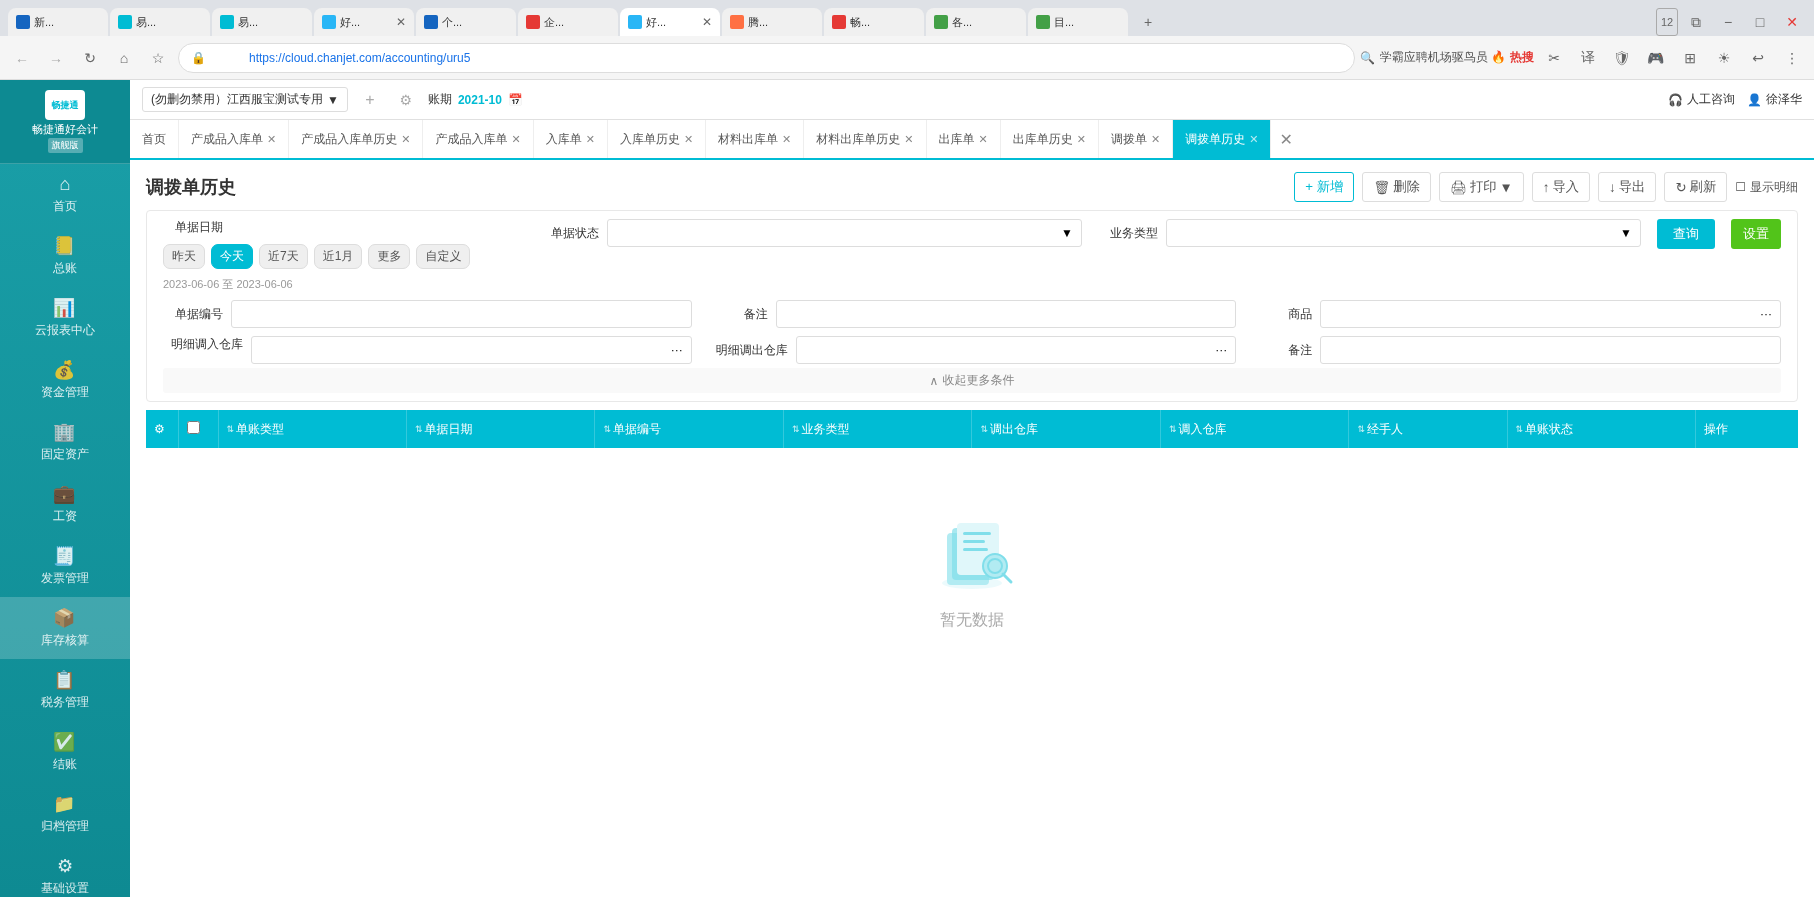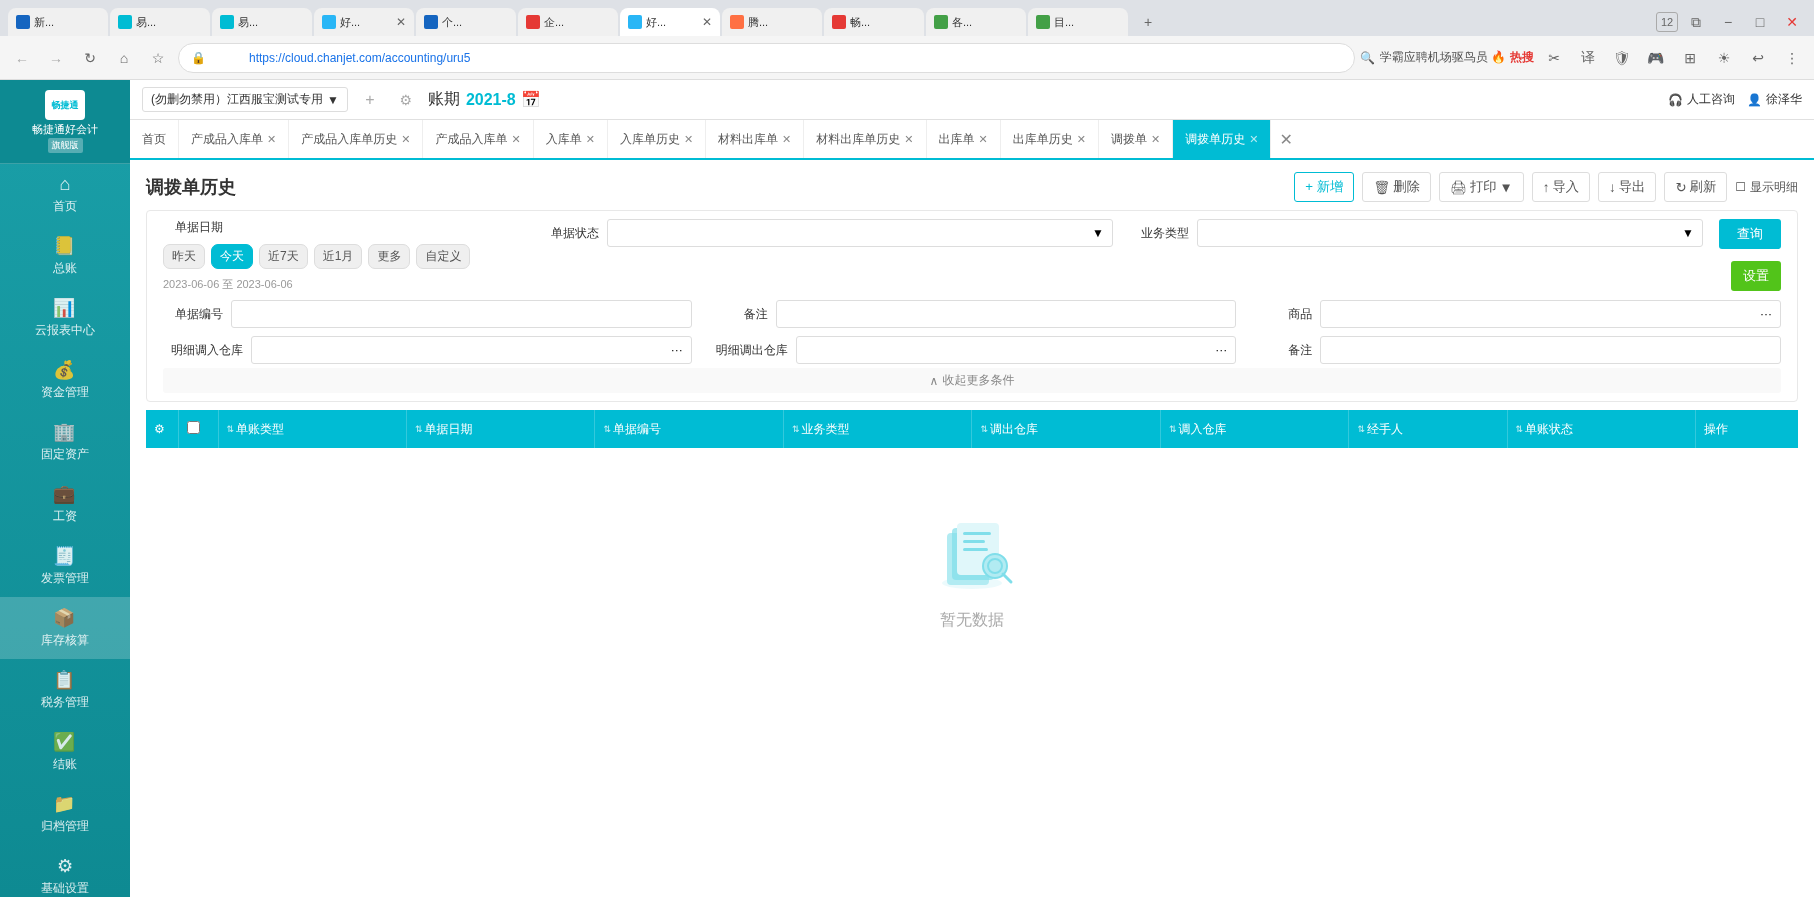--- a/index.html
+++ b/index.html
@@ -147,21 +147,21 @@
       border-bottom: 1px solid #e0e0e0;
       flex-shrink: 0;
     }
     .company-select {
       display: flex; align-items: center; gap: 4px;
       font-size: 12px; color: #333; cursor: pointer;
       border: 1px solid #ddd; padding: 3px 8px; border-radius: 3px;
     }
     .period-selector {
       display: flex; align-items: center; gap: 6px;
-      font-size: 16px; color: #333; margin-left: auto;
+      font-size: 12px; color: #333; margin-left: auto;
     }
     .top-bar-actions {
       display: flex; align-items: center; gap: 12px;
       font-size: 12px; color: #333;
     }
     .user-info { display: flex; align-items: center; gap: 4px; cursor: pointer; }
 
     
     .tab-bar {
       background: #fff;
@@ -286,21 +286,21 @@
       padding: 6px 16px; border-radius: 3px; cursor: pointer;
       font-size: 13px;
     }
     .settings-btn {
       background: #52c41a; color: #fff; border: none;
       padding: 6px 12px; border-radius: 3px; cursor: pointer;
       font-size: 13px;
       margin-left: 12px;
     }
     .filter-actions {
-      display: flex; flex-direction: column; gap: 12px;
+      display: flex; gap: 4px;
       flex-shrink: 0;
     }
 
     
     .table-container {
       margin: 0 16px;
     }
     .data-table {
       width: 100%;
       border-collapse: collapse;
@@ -384,21 +384,21 @@
   <div class="browser-tab">
     <div class="tab-favicon" style="background:#43a047;"></div>
     <span>各...</span>
   </div>
   <div class="browser-tab">
     <div class="tab-favicon" style="background:#43a047;"></div>
     <span>目...</span>
   </div>
   <div class="nav-btn" style="margin-left:4px;">+</div>
   <div style="margin-left:auto;display:flex;align-items:center;gap:4px;">
-    <div class="nav-btn" style="border:1px solid #aaa;border-radius:3px;font-size:11px;width:22px;height:20px;">12</div>
+    <div class="nav-btn" style="border:1px solid #aaa;border-radius:3px;font-size:11px;width:22px;height:28px;">12</div>
     <div class="nav-btn">⧉</div>
     <div class="nav-btn">−</div>
     <div class="nav-btn">□</div>
     <div class="nav-btn" style="color:#e53935;">✕</div>
   </div>
 </div>
 
 <div class="browser-toolbar">
   <div class="nav-btn" style="color:#aaa;">←</div>
   <div class="nav-btn" style="color:#aaa;">→</div>
@@ -491,21 +491,21 @@
 
     <div class="top-bar">
       <div class="company-select">
         <span>(勿删勿禁用）江西服宝测试专用</span>
         <span>▼</span>
       </div>
       <div class="nav-btn" style="font-size:16px;color:#aaa;">+</div>
       <div class="nav-btn" style="font-size:14px;color:#aaa;">⚙</div>
       <div class="period-selector">
         <span>账期</span>
-        <span style="color:#00bcd4;font-weight:bold;">2021-8</span>
+        <span style="color:#00bcd4;font-weight:bold;">2021-10</span>
         <span>📅</span>
       </div>
       <div style="flex:1;"></div>
       <div class="top-bar-actions">
         <div class="user-info">
           <span>🎧</span>
           <span>人工咨询</span>
         </div>
         <div class="user-info">
           <span>👤</span>
@@ -646,21 +646,21 @@
           <div style="flex:1;display:flex;align-items:center;gap:8px;">
             <span class="filter-label">商品</span>
             <div class="filter-select" style="flex:1;">
               <span></span>
               <span>···</span>
             </div>
           </div>
         </div>
 
         <div style="display:flex;align-items:center;gap:16px;margin-top:8px;">
-          <div style="flex:1;display:flex;align-items:center;gap:8px;">
+          <div style="flex:1;display:flex;gap:8px;">
             <span class="filter-label" style="width:80px;">明细调入仓库</span>
             <div class="filter-select" style="flex:1;">
               <span></span>
               <span>···</span>
             </div>
           </div>
           <div style="flex:1;display:flex;align-items:center;gap:8px;">
             <span class="filter-label" style="width:80px;">明细调出仓库</span>
             <div class="filter-select" style="flex:1;">
               <span></span>

